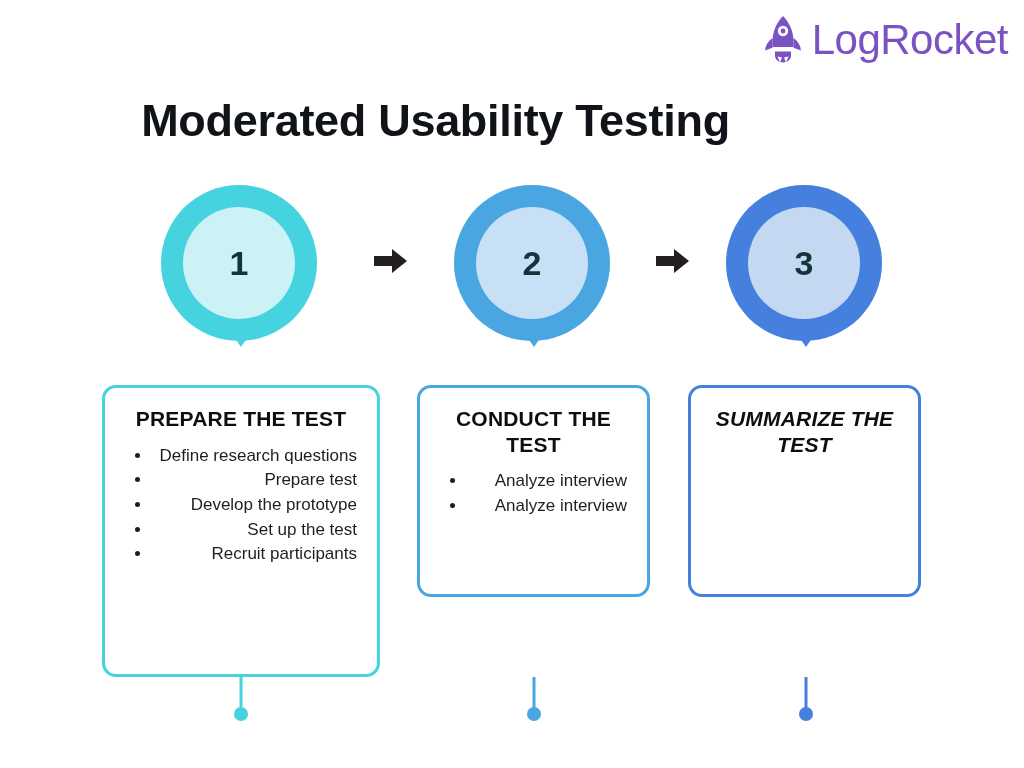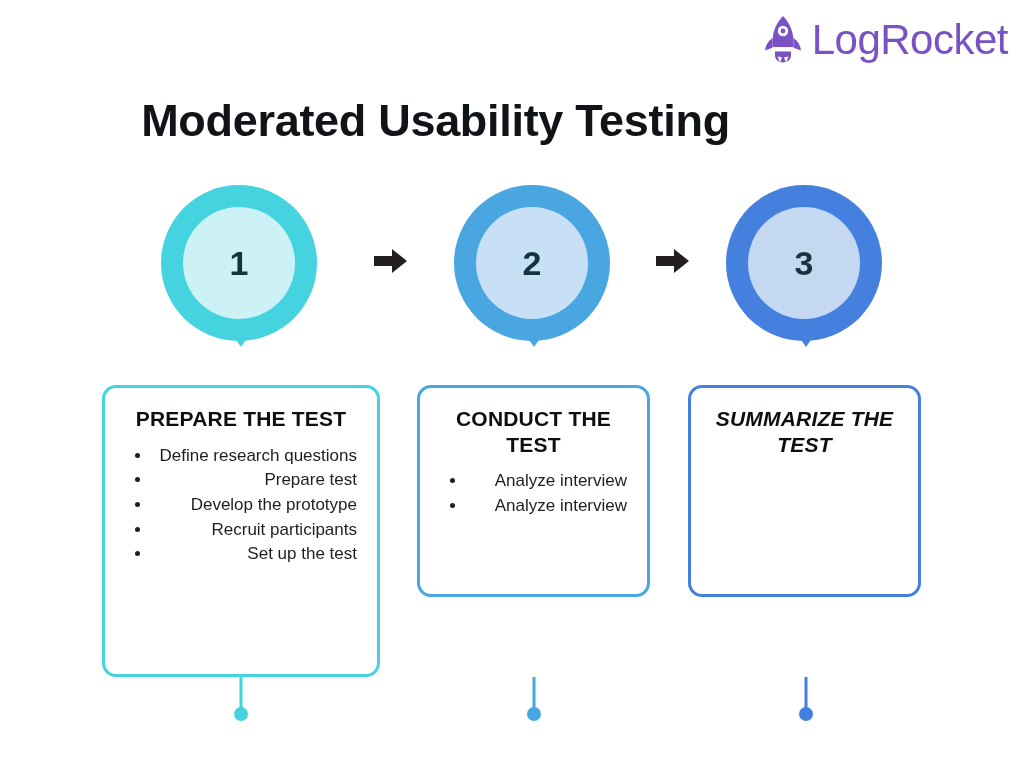--- a/index.html
+++ b/index.html
@@ -204,22 +204,22 @@
         <span class="badge-num">1</span>
       </div>
     </div>
   </div>
   <div class="step-card" id="card1" style="left: 20px; width: 278px; height: 292px; border-color: rgb(69, 211, 224);">
     <div class="card-title">PREPARE THE TEST</div>
     <ul class="card-list" id="list1">
         <li>Define research questions</li>
         <li>Prepare test</li>
         <li>Develop the prototype</li>
+        <li>Set up the test</li>
         <li>Recruit participants</li>
-        <li>Set up the test</li>
       </ul>
   </div>
   <div class="stem-wrap" style="top:492px;">
     <div class="stem" id="stem1" style="background: rgb(69, 211, 224);"></div>
     <div class="stem-dot" id="dot1" style="background: rgb(69, 211, 224);"></div>
   </div>
 </div>
 
 <svg class="step-arrow" style="left:374px;" viewBox="0 0 34 30">
   <path d="M0 10 L18 10 L18 3 L33 15 L18 27 L18 20 L0 20 Z" fill="#231F20"></path>

